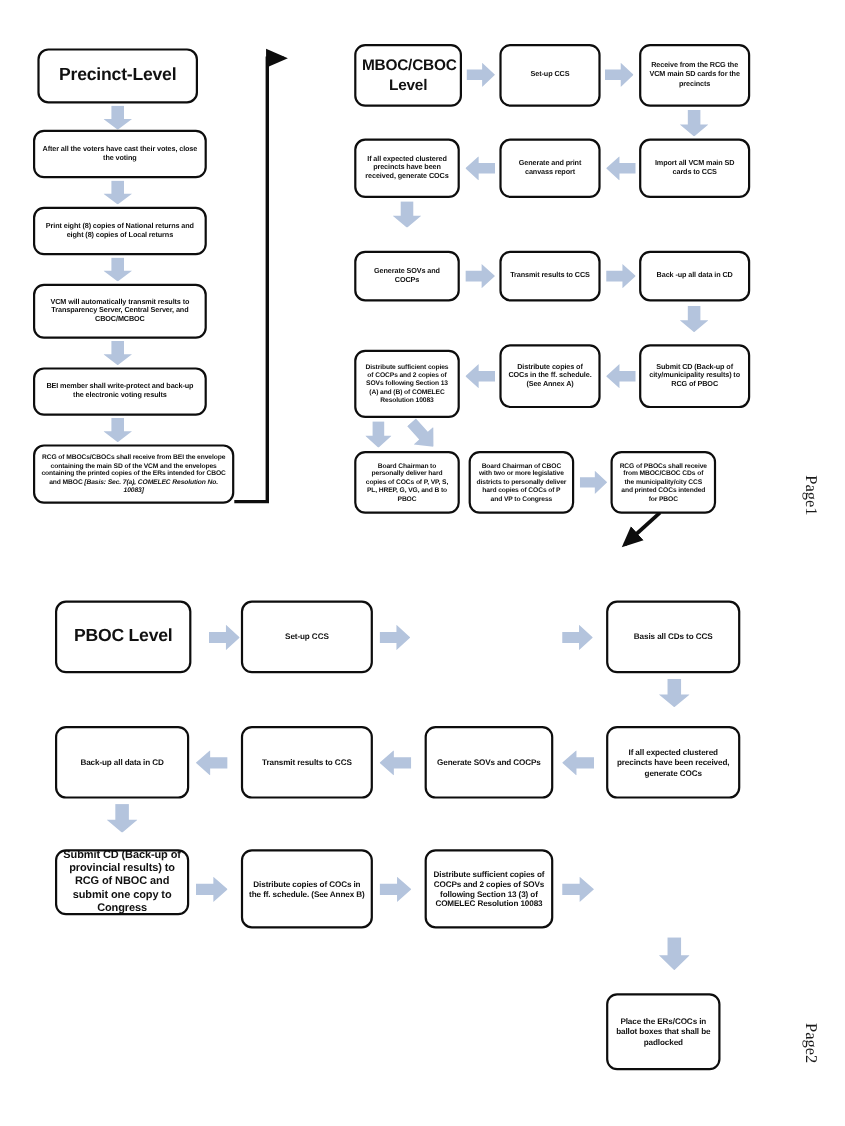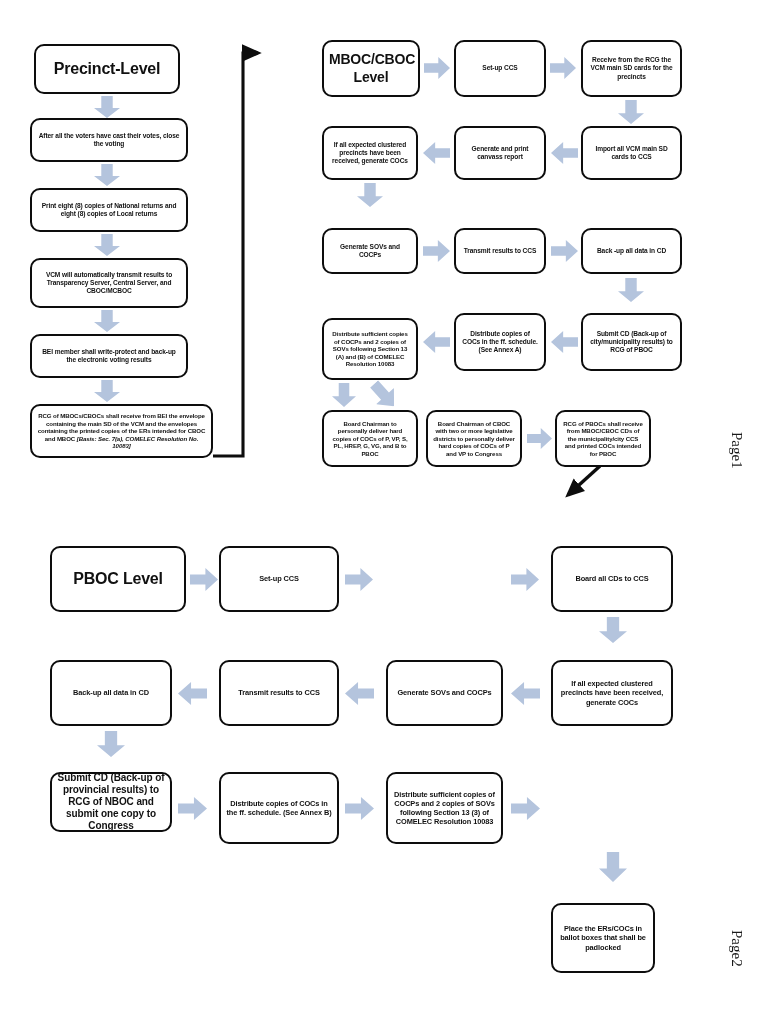--- a/index.html
+++ b/index.html
@@ -233,37 +233,37 @@
   </div>
 
   <div class="barrow right" style="left: 527px; top: 428px; width: 25px; height: 21px; background: rgb(180, 196, 221);"></div>
 
   <div class="node tiny" style="left:555px; top:410px; width:96px; height:57px;">
     <span class="txt">RCG of PBOCs shall receive from MBOC/CBOC CDs of the municipality/city CCS and printed COCs intended for PBOC</span>
   </div>
 
   <div class="pagelabel" style="left:745px; top:432px;">Page1</div>
 
-  <div class="node title" style="left:50px; top:546px; width:136px; height:66px;">
+  <div class="node title" style="left:50px; top:546px; width:124px; height:66px;">
     <span class="txt">PBOC Level</span>
   </div>
 
   <div class="barrow right" style="left: 190px; top: 568px; width: 28px; height: 23px; background: rgb(180, 196, 221);"></div>
 
   <div class="node small" style="left:219px; top:546px; width:120px; height:66px; font-size:7.4px;">
     <span class="txt">Set-up CCS</span>
   </div>
 
   <div class="barrow right" style="left: 345px; top: 568px; width: 28px; height: 23px; background: rgb(180, 196, 221);"></div>
 
 
   <div class="barrow right" style="left: 511px; top: 568px; width: 28px; height: 23px; background: rgb(180, 196, 221);"></div>
 
   <div class="node small" style="left:551px; top:546px; width:122px; height:66px; font-size:7.4px;">
-    <span class="txt">Board all CDs to CCS</span>
+    <span class="txt">Basis all CDs to CCS</span>
   </div>
 
   <div class="barrow down" style="left: 599px; top: 617px; width: 28px; height: 26px; background: rgb(180, 196, 221);"></div>
 
   <div class="node small" style="left:551px; top:660px; width:122px; height:66px; font-size:7.4px;">
     <span class="txt">If all expected clustered precincts have been received, generate COCs</span>
   </div>
 
   <div class="barrow left" style="left: 511px; top: 682px; width: 29px; height: 23px; background: rgb(180, 196, 221);"></div>
 

